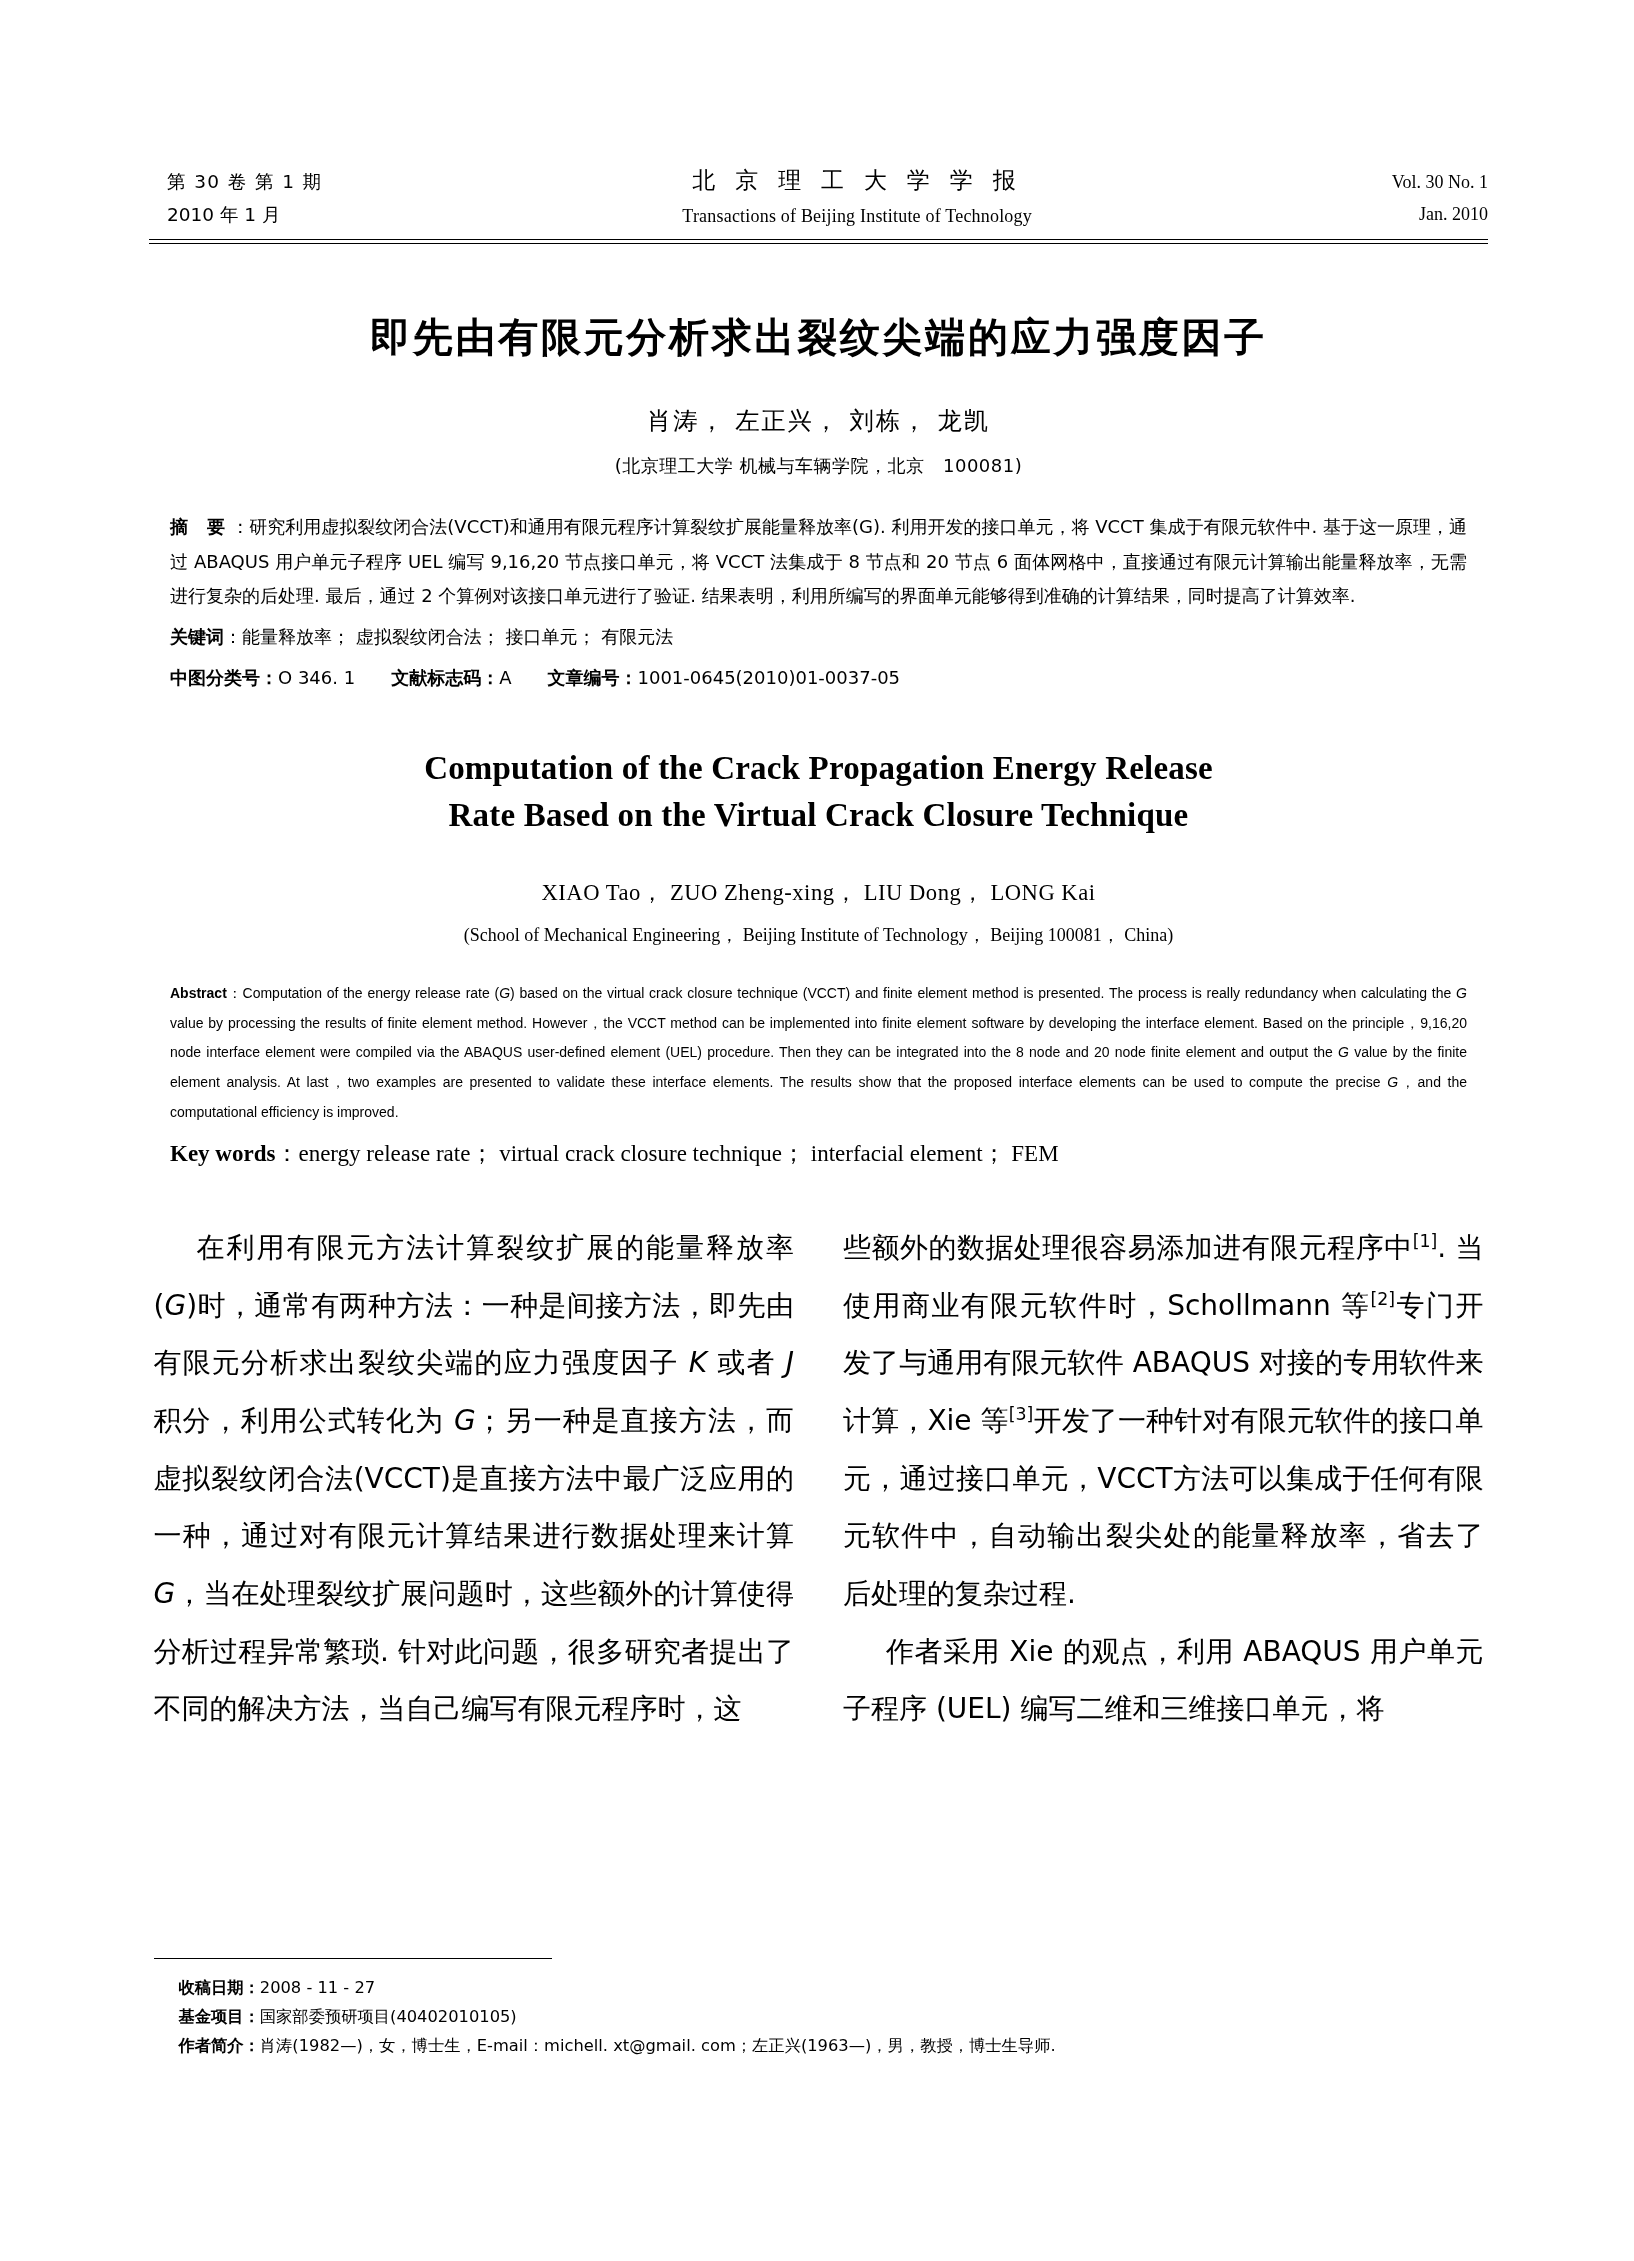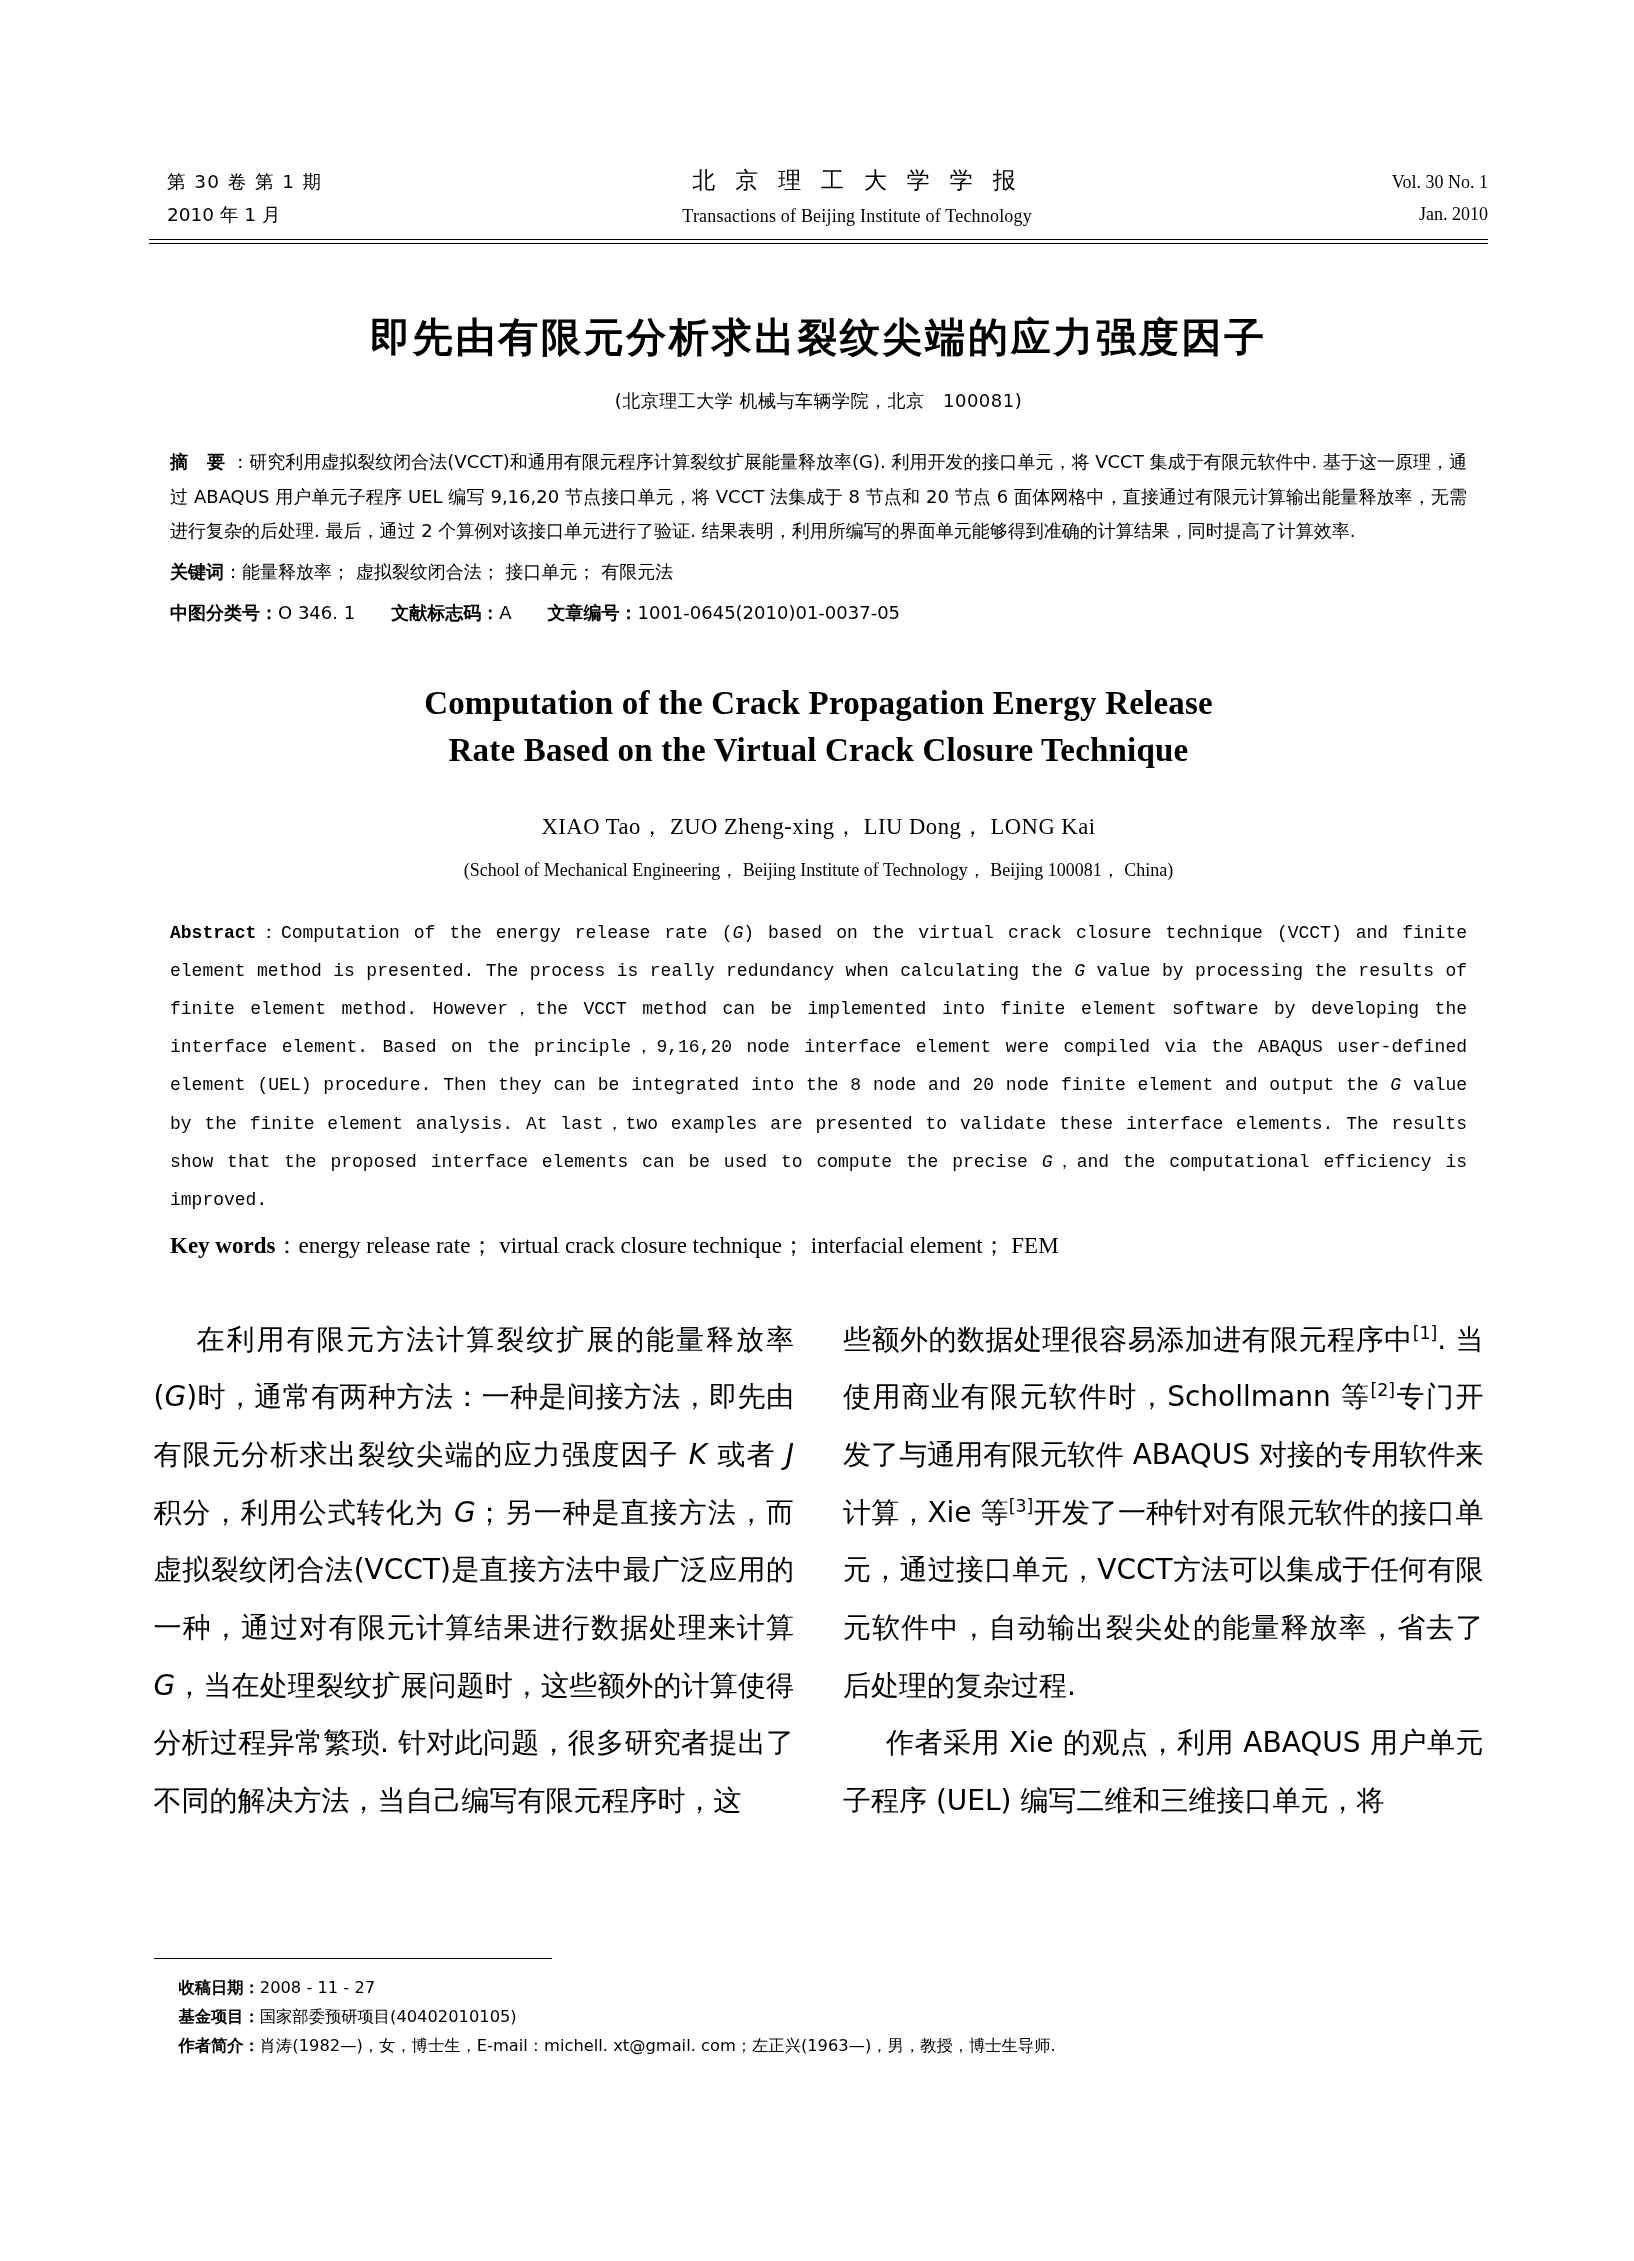--- a/index.html
+++ b/index.html
@@ -151,22 +151,22 @@
     text-align: center;
     font-family: "Liberation Serif", serif;
     font-size: 18px;
     margin-top: 15.4px;
   }
   .en-abstract-block {
     margin-top: 32px;
     padding: 0 21px;
   }
   .en-abstract {
-    font-family: Liberation Mono, monospace;
-    font-size: 18px;
+    font-family: Liberation Sans, sans-serif;
+    font-size: 14px;
     line-height: 2.12;
     text-align: justify;
   }
   .en-abstract .lbl { font-weight: bold; }
   .en-keywords {
     font-family: "Liberation Serif", serif;
     font-size: 23px;
     line-height: 2.0;
     margin-top: 3.6px;
   }
@@ -234,20 +234,21 @@
         <span class="rh-journal-en">Transactions of Beijing Institute of Technology</span>
       </div>
       <div class="runhead-col right">
         <span class="rh-en">Vol. 30  No. 1</span>
         <span class="rh-en">Jan. 2010</span>
       </div>
     </div>
     <div class="double-rule"></div>
 
     <h1 class="cn-title">即先由有限元分析求出裂纹尖端的应力强度因子</h1>
+    <div class="cn-authors">肖涛， 左正兴， 刘栋， 龙凯</div>
     <div class="cn-affil">(北京理工大学 机械与车辆学院，北京　100081)</div>
 
     <div class="cn-abstract-block">
       <div class="cn-abstract">
         <span class="lbl">摘 要</span><span>：研究利用虚拟裂纹闭合法(VCCT)和通用有限元程序计算裂纹扩展能量释放率(G). 利用开发的接口单元，将 VCCT 集成于有限元软件中. 基于这一原理，通过 ABAQUS 用户单元子程序 UEL 编写 9,16,20 节点接口单元，将 VCCT 法集成于 8 节点和 20 节点 6 面体网格中，直接通过有限元计算输出能量释放率，无需进行复杂的后处理. 最后，通过 2 个算例对该接口单元进行了验证. 结果表明，利用所编写的界面单元能够得到准确的计算结果，同时提高了计算效率.</span>
       </div>
       <div class="cn-keywords">
         <span class="lbl">关键词</span><span>：能量释放率； 虚拟裂纹闭合法； 接口单元； 有限元法</span>
       </div>
       <div class="cn-class">

